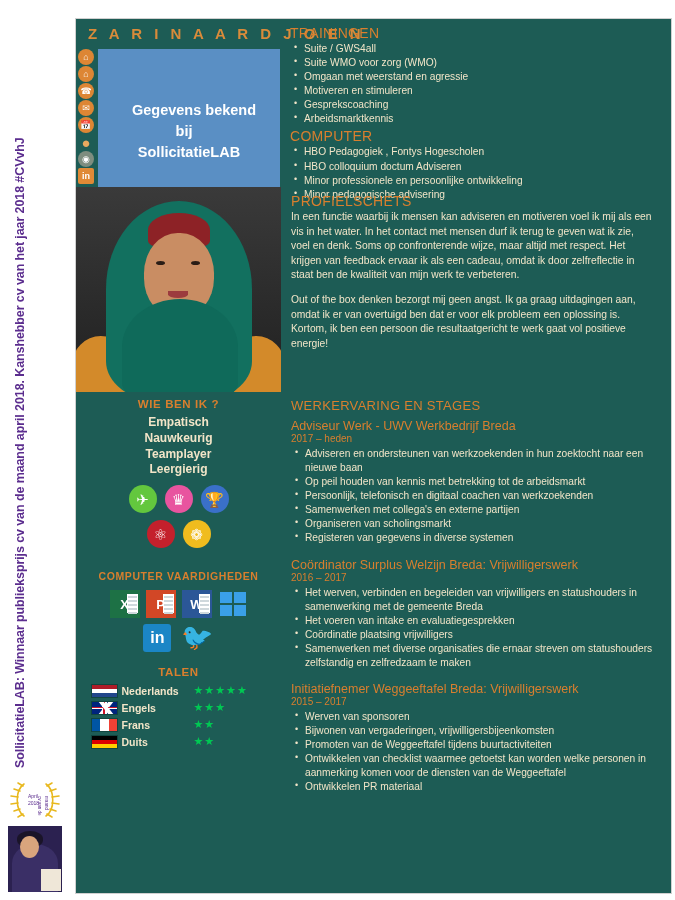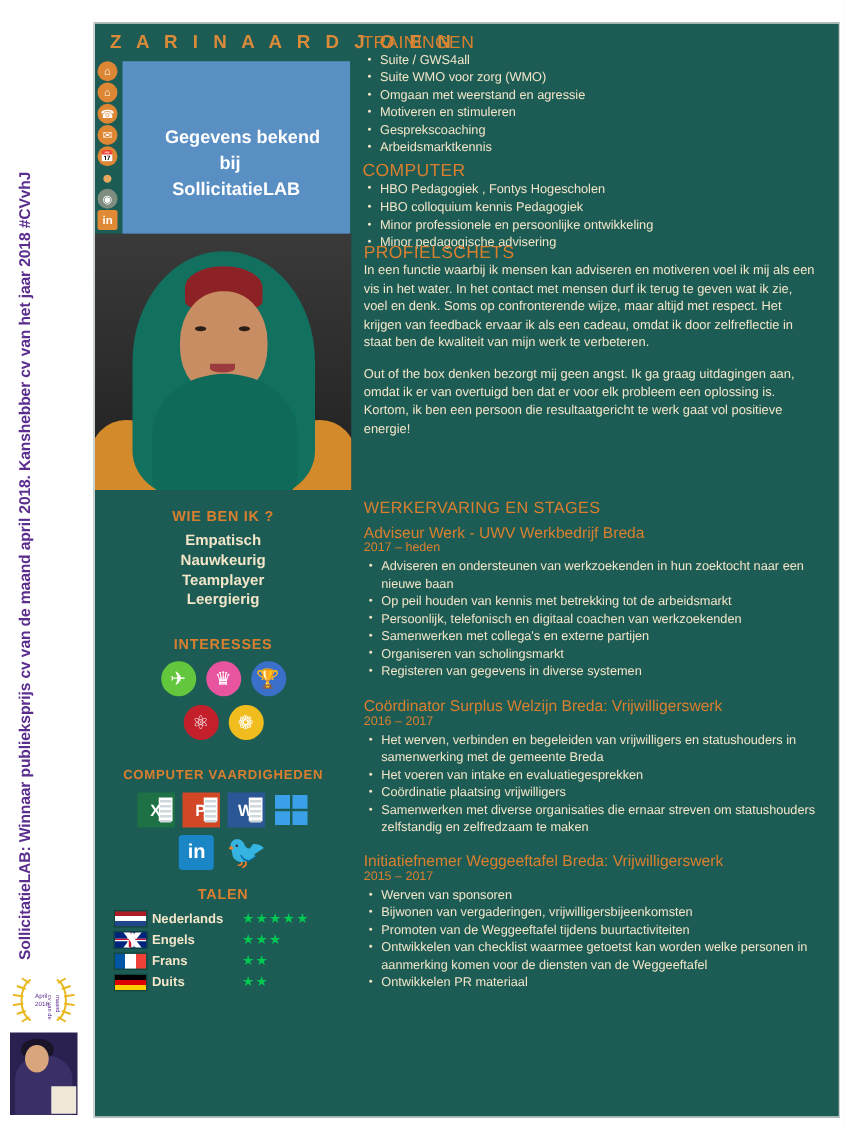--- a/index.html
+++ b/index.html
@@ -160,21 +160,21 @@
     position: absolute; left: 92px; top: 104px; width: 20px; height: 7px;
     background: #9c3b3e; border-radius: 0 0 50% 50%;
   }
   .mid-right { position: absolute; left: 205px; top: 0; right: 0; padding: 4px 16px 0 6px; }
   .ptext { color: #f2e5c8; font-size: 10.3px; line-height: 1.42; margin-left: 4px; }
 
   
   .low-band { position: relative; }
   .low-left {
     position: absolute; left: 0; top: 0; width: 205px;
-    text-align: center; padding-top: 16px;
+    text-align: center; padding-top: 6px;
   }
   .low-right { position: absolute; left: 205px; top: 0; right: 0; padding: 4px 6px 0 6px; }
 
   .ttl { color: #d97f2e; font-size: 11.5px; font-weight: bold; letter-spacing: .6px; }
   .ttl.small { font-size: 10.5px; }
   .trait { color: #f2e5c8; font-size: 12px; font-weight: bold; line-height: 1.32; }
 
   .ico-row { display: flex; justify-content: center; gap: 8px; margin-top: 7px; }
   .circ {
     width: 28px; height: 28px; border-radius: 50%;
@@ -293,21 +293,21 @@
           <li>Suite / GWS4all</li>
           <li>Suite WMO voor zorg (WMO)</li>
           <li>Omgaan met weerstand en agressie</li>
           <li>Motiveren en stimuleren</li>
           <li>Gesprekscoaching</li>
           <li>Arbeidsmarktkennis</li>
         </ul>
         <div class="h-orange">COMPUTER</div>
         <ul class="b">
           <li>HBO Pedagogiek , Fontys Hogescholen</li>
-          <li>HBO colloquium kennis Pedagogiek</li>
+          <li>HBO colloquium doctum Adviseren</li>
           <li>Minor professionele en persoonlijke ontwikkeling</li>
           <li>Minor pedagogische advisering</li>
         </ul>
       </div>
     </div>
 
     <div class="mid-band">
       <div class="portrait">
         <div class="bg"></div>
         <div class="shoulderL"></div>
@@ -333,21 +333,20 @@
 
       <div class="low-left">
         <div class="ttl">WIE BEN IK ?</div>
         <div style="margin-top:5px;">
           <div class="trait">Empatisch</div>
           <div class="trait">Nauwkeurig</div>
           <div class="trait">Teamplayer</div>
           <div class="trait">Leergierig</div>
         </div>
 
-        <div class="ttl" style="margin-top:22px;">INTERESSES</div>
         <div class="ico-row">
           <div class="circ green">✈</div>
           <div class="circ pink">♛</div>
           <div class="circ blue">🏆</div>
         </div>
         <div class="ico-row">
           <div class="circ red">⚛</div>
           <div class="circ yellow">❁</div>
         </div>
 

